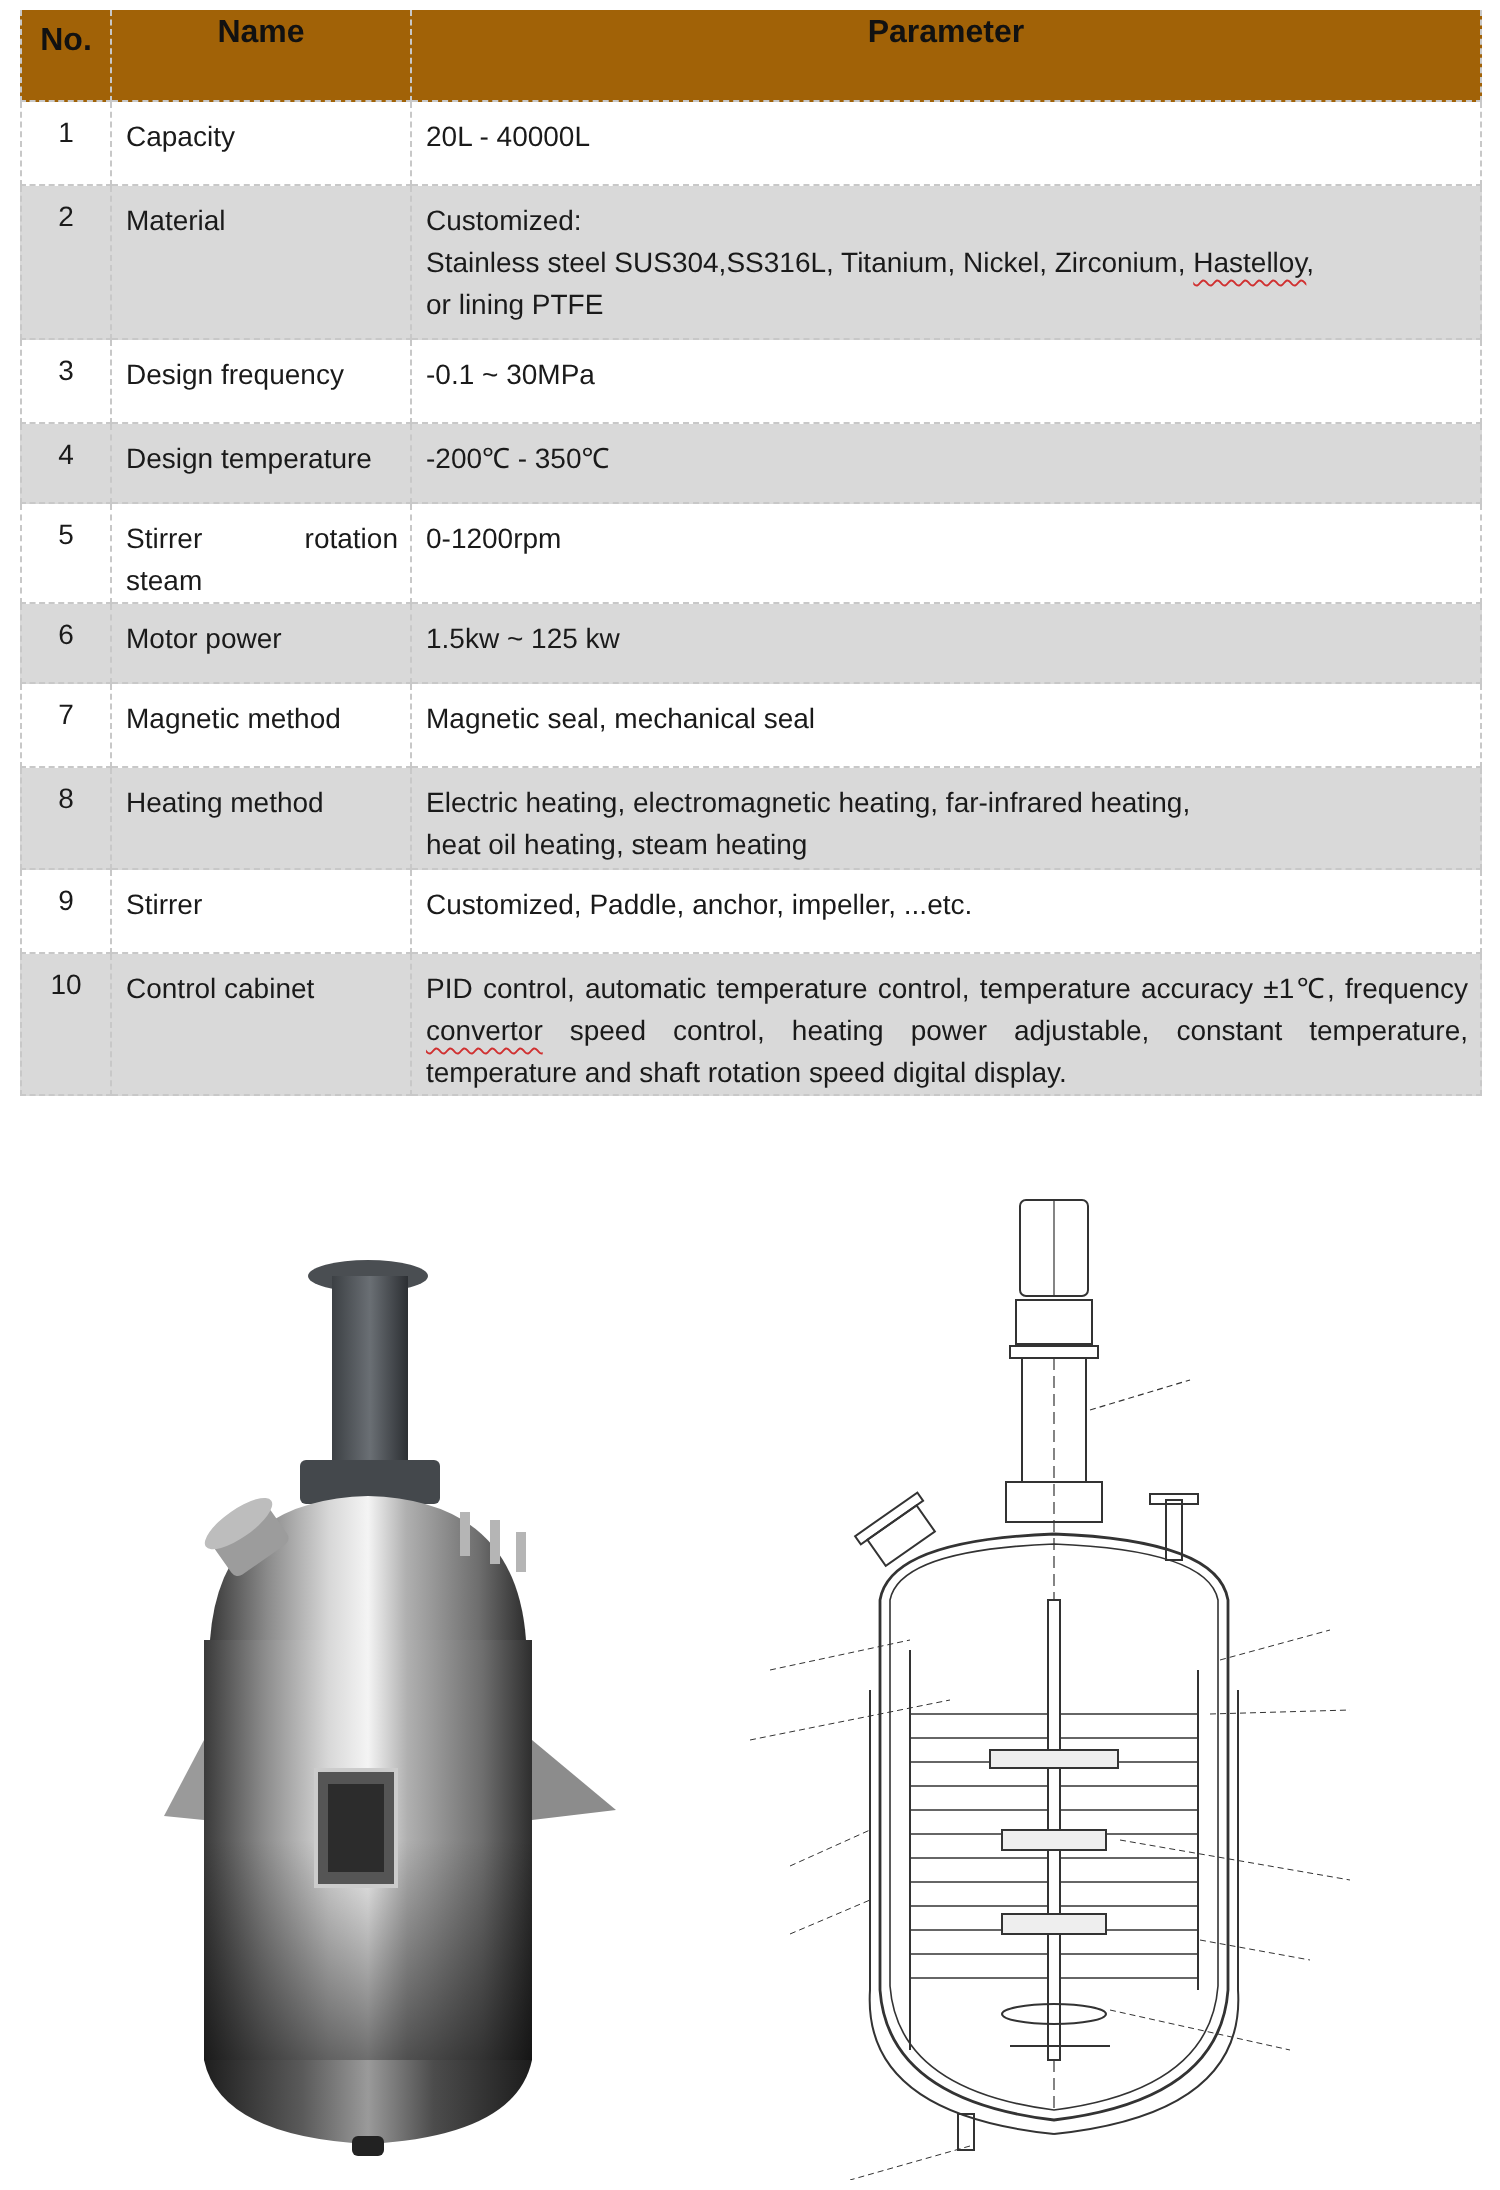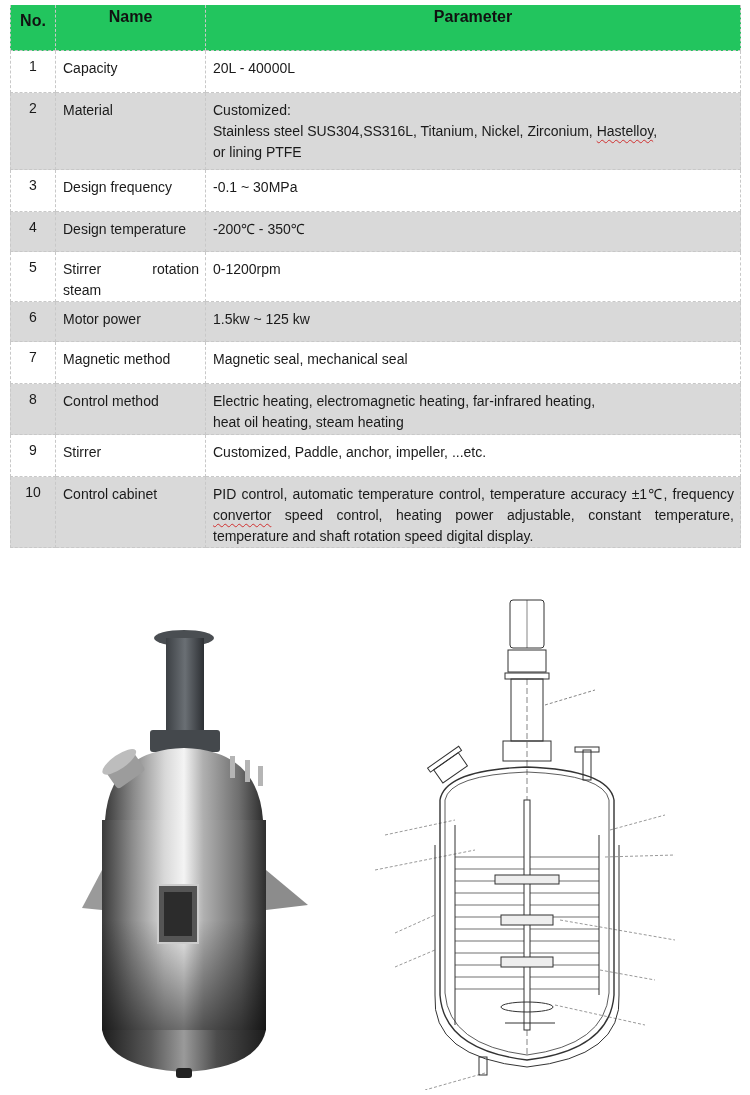--- a/index.html
+++ b/index.html
@@ -29,21 +29,21 @@
       border-right: 1px dashed #c8c8c8;
       border-bottom: 1px dashed #c8c8c8;
       vertical-align: top;
       padding: 0;
     }
     .spec-table tr td:first-child,
     .spec-table tr th:first-child {
       border-left: 1px dashed #c8c8c8;
     }
     .spec-table thead th {
-      background: #22c55e;
+      background: #a16207;
       font-weight: bold;
       font-size: 16px;
       height: 38px;
       text-align: center;
       padding-top: 3px;
       color: #111;
     }
     .spec-table thead th.col-param { padding-left: 0; }
     .spec-table tbody tr.odd td { background: #ffffff; }
     .spec-table tbody tr.even td { background: #d9d9d9; }
@@ -135,21 +135,21 @@
       <td class="c-name">Motor power</td>
       <td class="c-param">1.5kw ~ 125 kw</td>
     </tr>
     <tr class="odd" style="height:42px">
       <td class="c-no">7</td>
       <td class="c-name">Magnetic method</td>
       <td class="c-param">Magnetic seal, mechanical seal</td>
     </tr>
     <tr class="even" style="height:51px">
       <td class="c-no">8</td>
-      <td class="c-name">Control method</td>
+      <td class="c-name">Heating method</td>
       <td class="c-param">
         <div>Electric heating, electromagnetic heating, far-infrared heating,</div>
         <div>heat oil heating, steam heating</div>
       </td>
     </tr>
     <tr class="odd" style="height:42px">
       <td class="c-no">9</td>
       <td class="c-name">Stirrer</td>
       <td class="c-param">Customized, Paddle, anchor, impeller, ...etc.</td>
     </tr>

